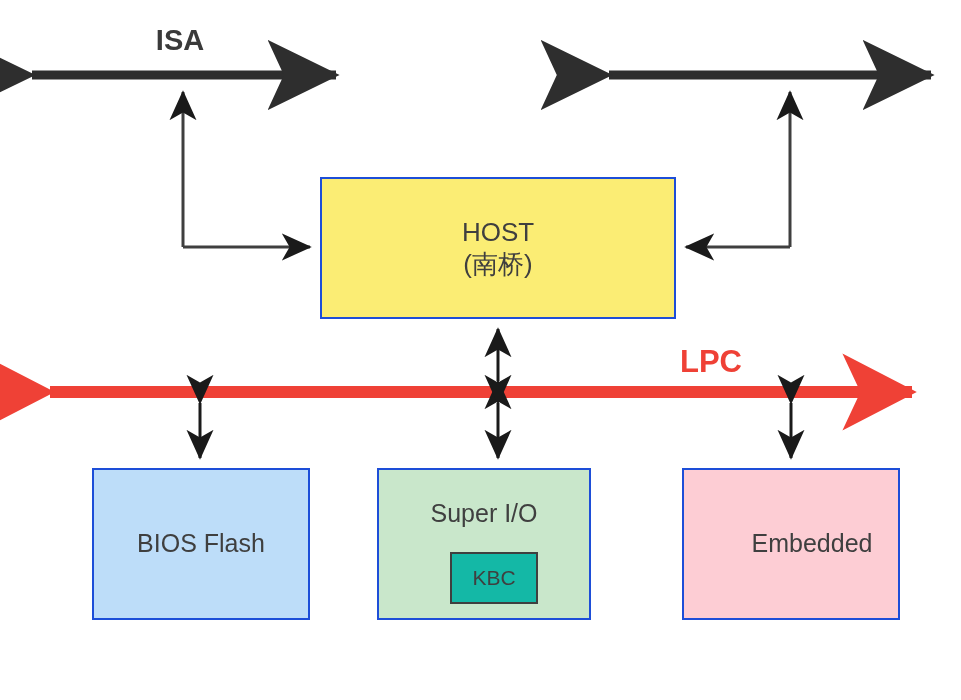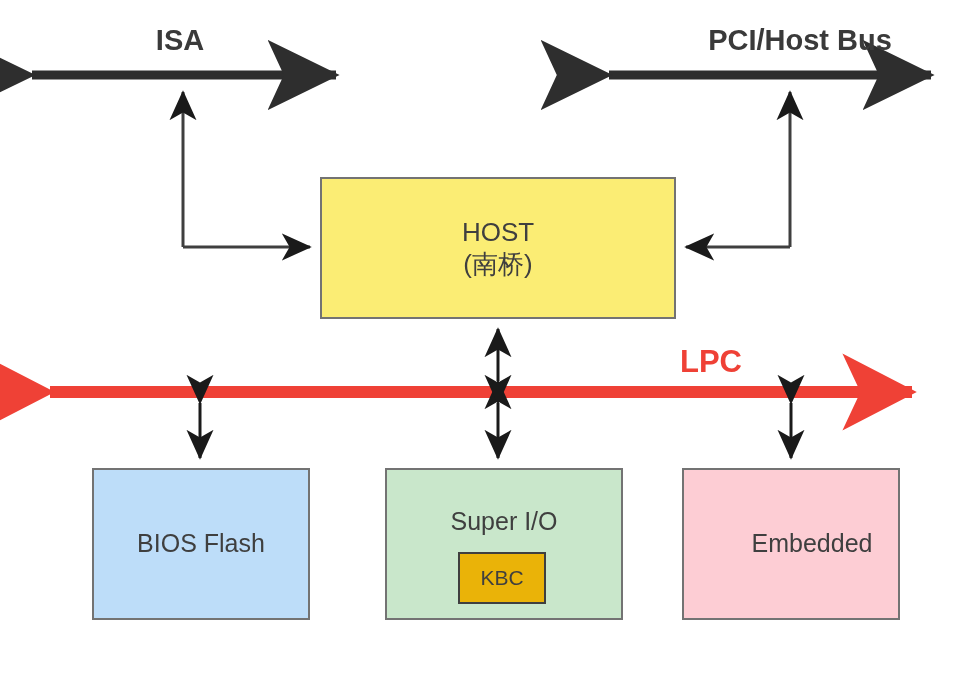--- a/index.html
+++ b/index.html
@@ -21,21 +21,21 @@
     position: absolute;
     left: 0;
     top: 0;
     width: 961px;
     height: 700px;
     pointer-events: none;
   }
   .node {
     position: absolute;
     box-sizing: border-box;
-    border: 2px solid #737373;
+    border: 2px solid #1d4ed8;
     display: flex;
     flex-direction: column;
     align-items: center;
     justify-content: center;
     color: #3a3a3a;
   }
   .node-label {
     font-size: 25px;
     line-height: 1.25;
     text-align: center;
@@ -51,27 +51,27 @@
   }
   #host-node .node-label { font-size: 26px; }
   #bios-node {
     left: 92px;
     top: 468px;
     width: 218px;
     height: 152px;
     background: #bdddf9;
   }
   #superio-node {
-    left: 385px;
+    left: 377px;
     top: 468px;
-    width: 238px;
+    width: 214px;
     height: 152px;
     background: #c9e7cb;
     justify-content: flex-start;
-    padding-top: 36px;
+    padding-top: 28px;
   }
   #ec-node {
     left: 682px;
     top: 468px;
     width: 218px;
     height: 152px;
     background: #fdcdd4;
     padding-left: 42px;
   }
   .subrow {
@@ -80,21 +80,21 @@
     top: 82px;
     width: 230px;
     display: flex;
     justify-content: center;
     gap: 23px;
   }
   .subbox {
     box-sizing: border-box;
     width: 88px;
     height: 52px;
-    background: #eab308;
+    background: #14b8a6;
     border: 2px solid #3f3f3f;
     display: flex;
     align-items: center;
     justify-content: center;
   }
   .subbox-label {
     font-size: 21px;
     color: #3f3f3f;
   }
   .bus-label {
@@ -181,21 +181,20 @@
       <line x1="498" y1="403" x2="498" y2="458" stroke="#1a1a1a" stroke-width="3" marker-start="url(#mk-thin)" marker-end="url(#mk-thin)"></line>
     </g>
 
     <g>
       <line x1="791" y1="403" x2="791" y2="458" stroke="#1a1a1a" stroke-width="3" marker-start="url(#mk-thin)" marker-end="url(#mk-thin)"></line>
     </g>
   </svg>
 
   <div class="bus-label" id="isa-label">ISA</div>
 
-  <div class="bus-label" id="pci-label">PCI/Host Bus</div>
 
   <div class="bus-label" id="lpc-label">LPC</div>
 
   <div class="node" id="host-node">
     <div class="node-label">HOST</div>
     <div class="node-label">(南桥)</div>
   </div>
 
   <div class="node" id="bios-node">
     <div class="node-label">BIOS Flash</div>

